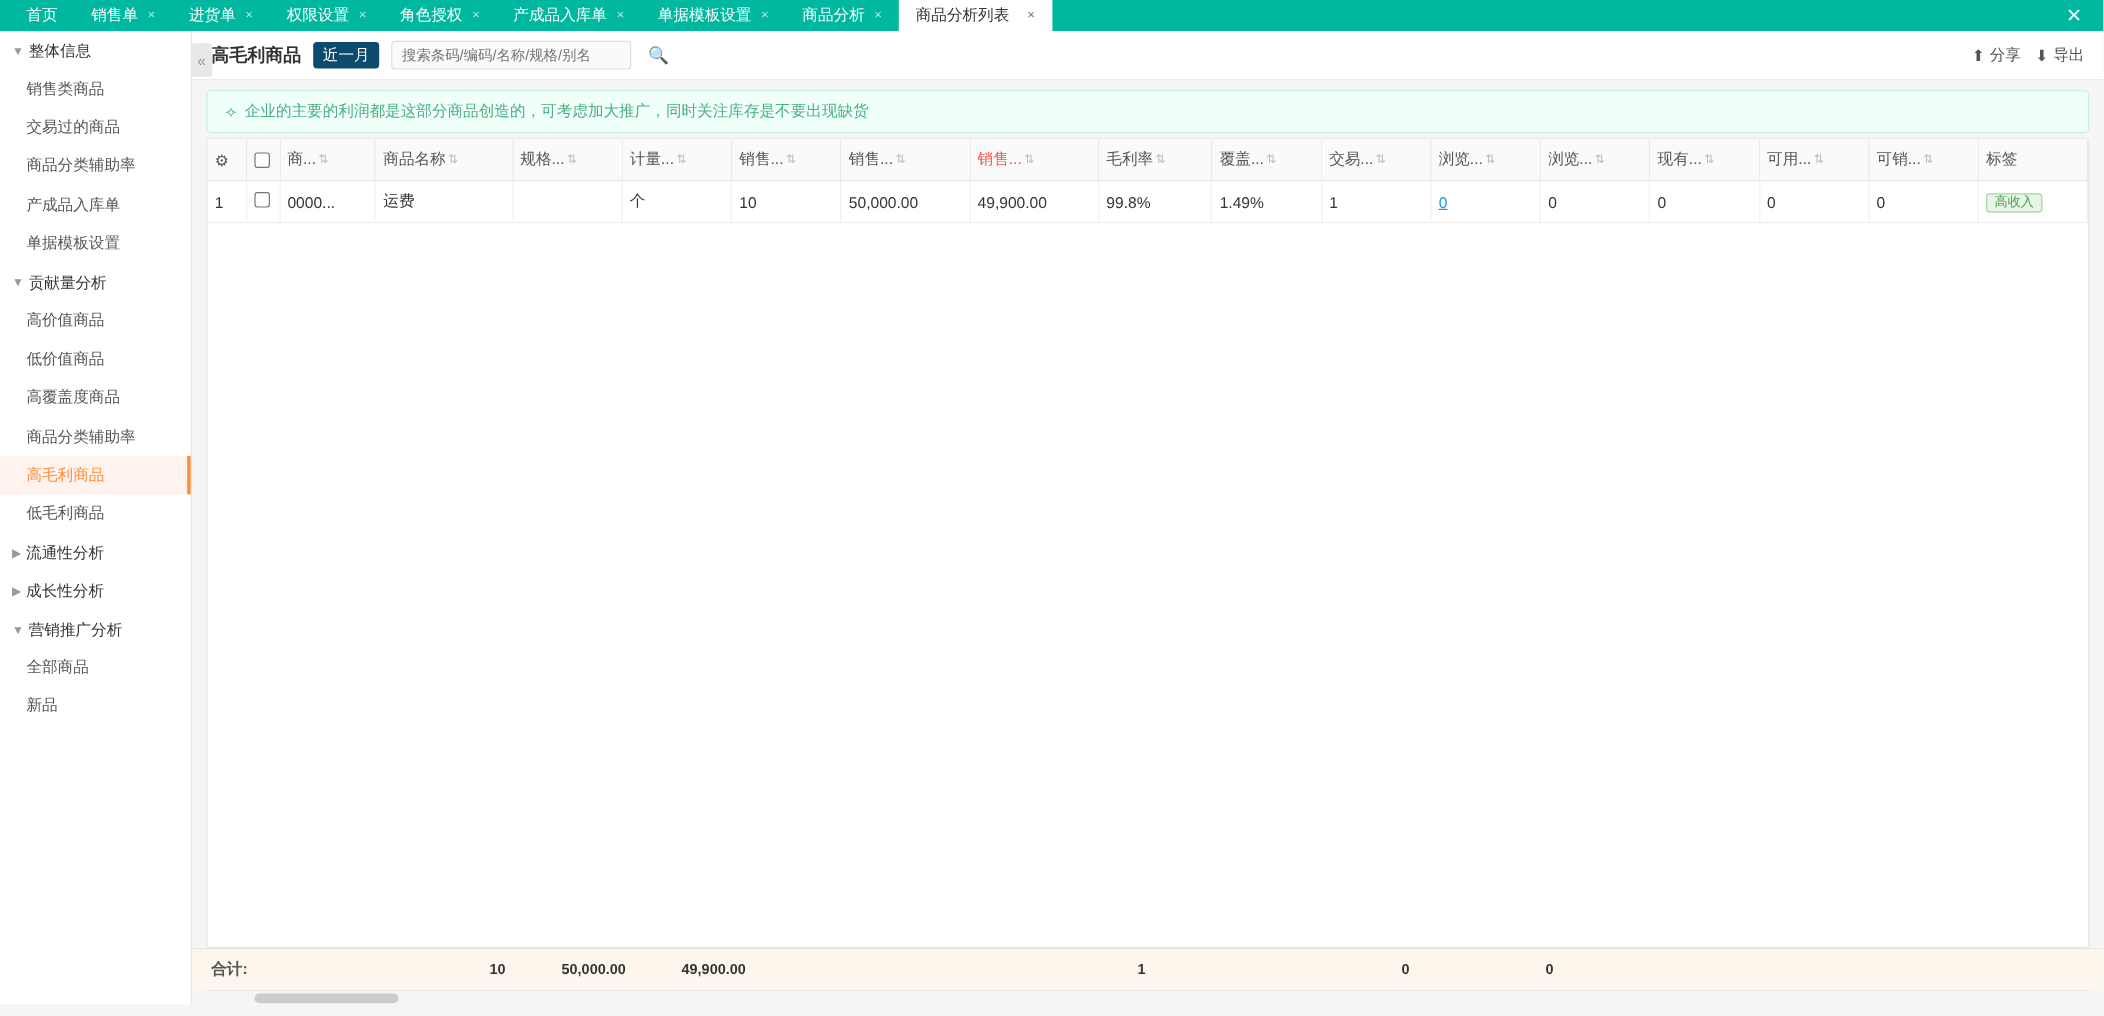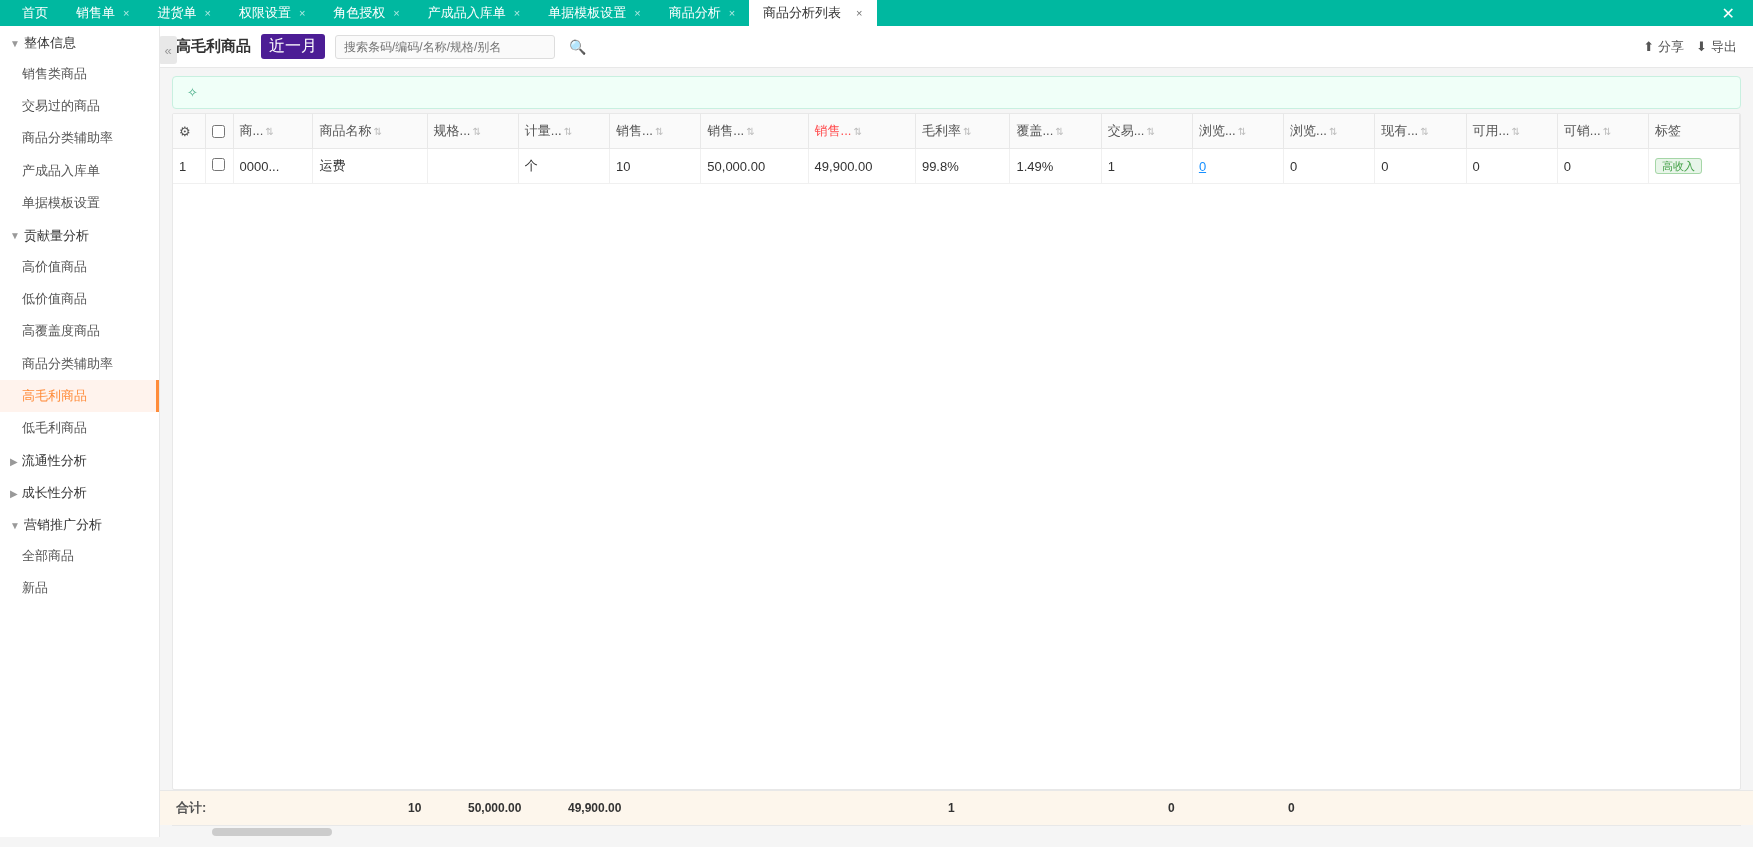--- a/index.html
+++ b/index.html
@@ -118,35 +118,35 @@
       border-bottom: 1px solid #e8e8e8;
       gap: 10px;
       position: relative;
     }
     .content-header .page-title {
       font-size: 15px;
       font-weight: bold;
       color: #333;
     }
     .content-header .time-filter {
-      background: #4c1d95;
+      background: #0c4a6e;
       color: #fff;
       border-radius: 3px;
       padding: 2px 8px;
-      font-size: 16px;
+      font-size: 13px;
       cursor: pointer;
       font-family: Liberation Serif, serif;
     }
     .content-header .search-box {
       border: 1px solid #ddd;
       border-radius: 3px;
       padding: 4px 28px 4px 8px;
       font-size: 12px;
       color: #999;
-      width: 220px;
+      width: 200px;
       outline: none;
       background: #fafafa;
     }
     .content-header .search-icon-btn {
       position: relative;
       margin-left: -28px;
       cursor: pointer;
       color: #aaa;
     }
     .content-header .header-actions {
@@ -400,20 +400,21 @@
         </div>
         <div class="action-btn">
           <span style="font-size:13px;">⬇</span>
           <span>导出</span>
         </div>
       </div>
     </div>
 
     <div class="info-banner">
       <span>✧</span>
+      <span>企业的主要的利润都是这部分商品创造的，可考虑加大推广，同时关注库存是不要出现缺货</span>
     </div>
 
     <div class="table-wrapper">
       <table>
         <thead>
           <tr>
             <th style="width:32px;">
               <div class="col-header">
                   <span>⚙</span>
                 </div>

